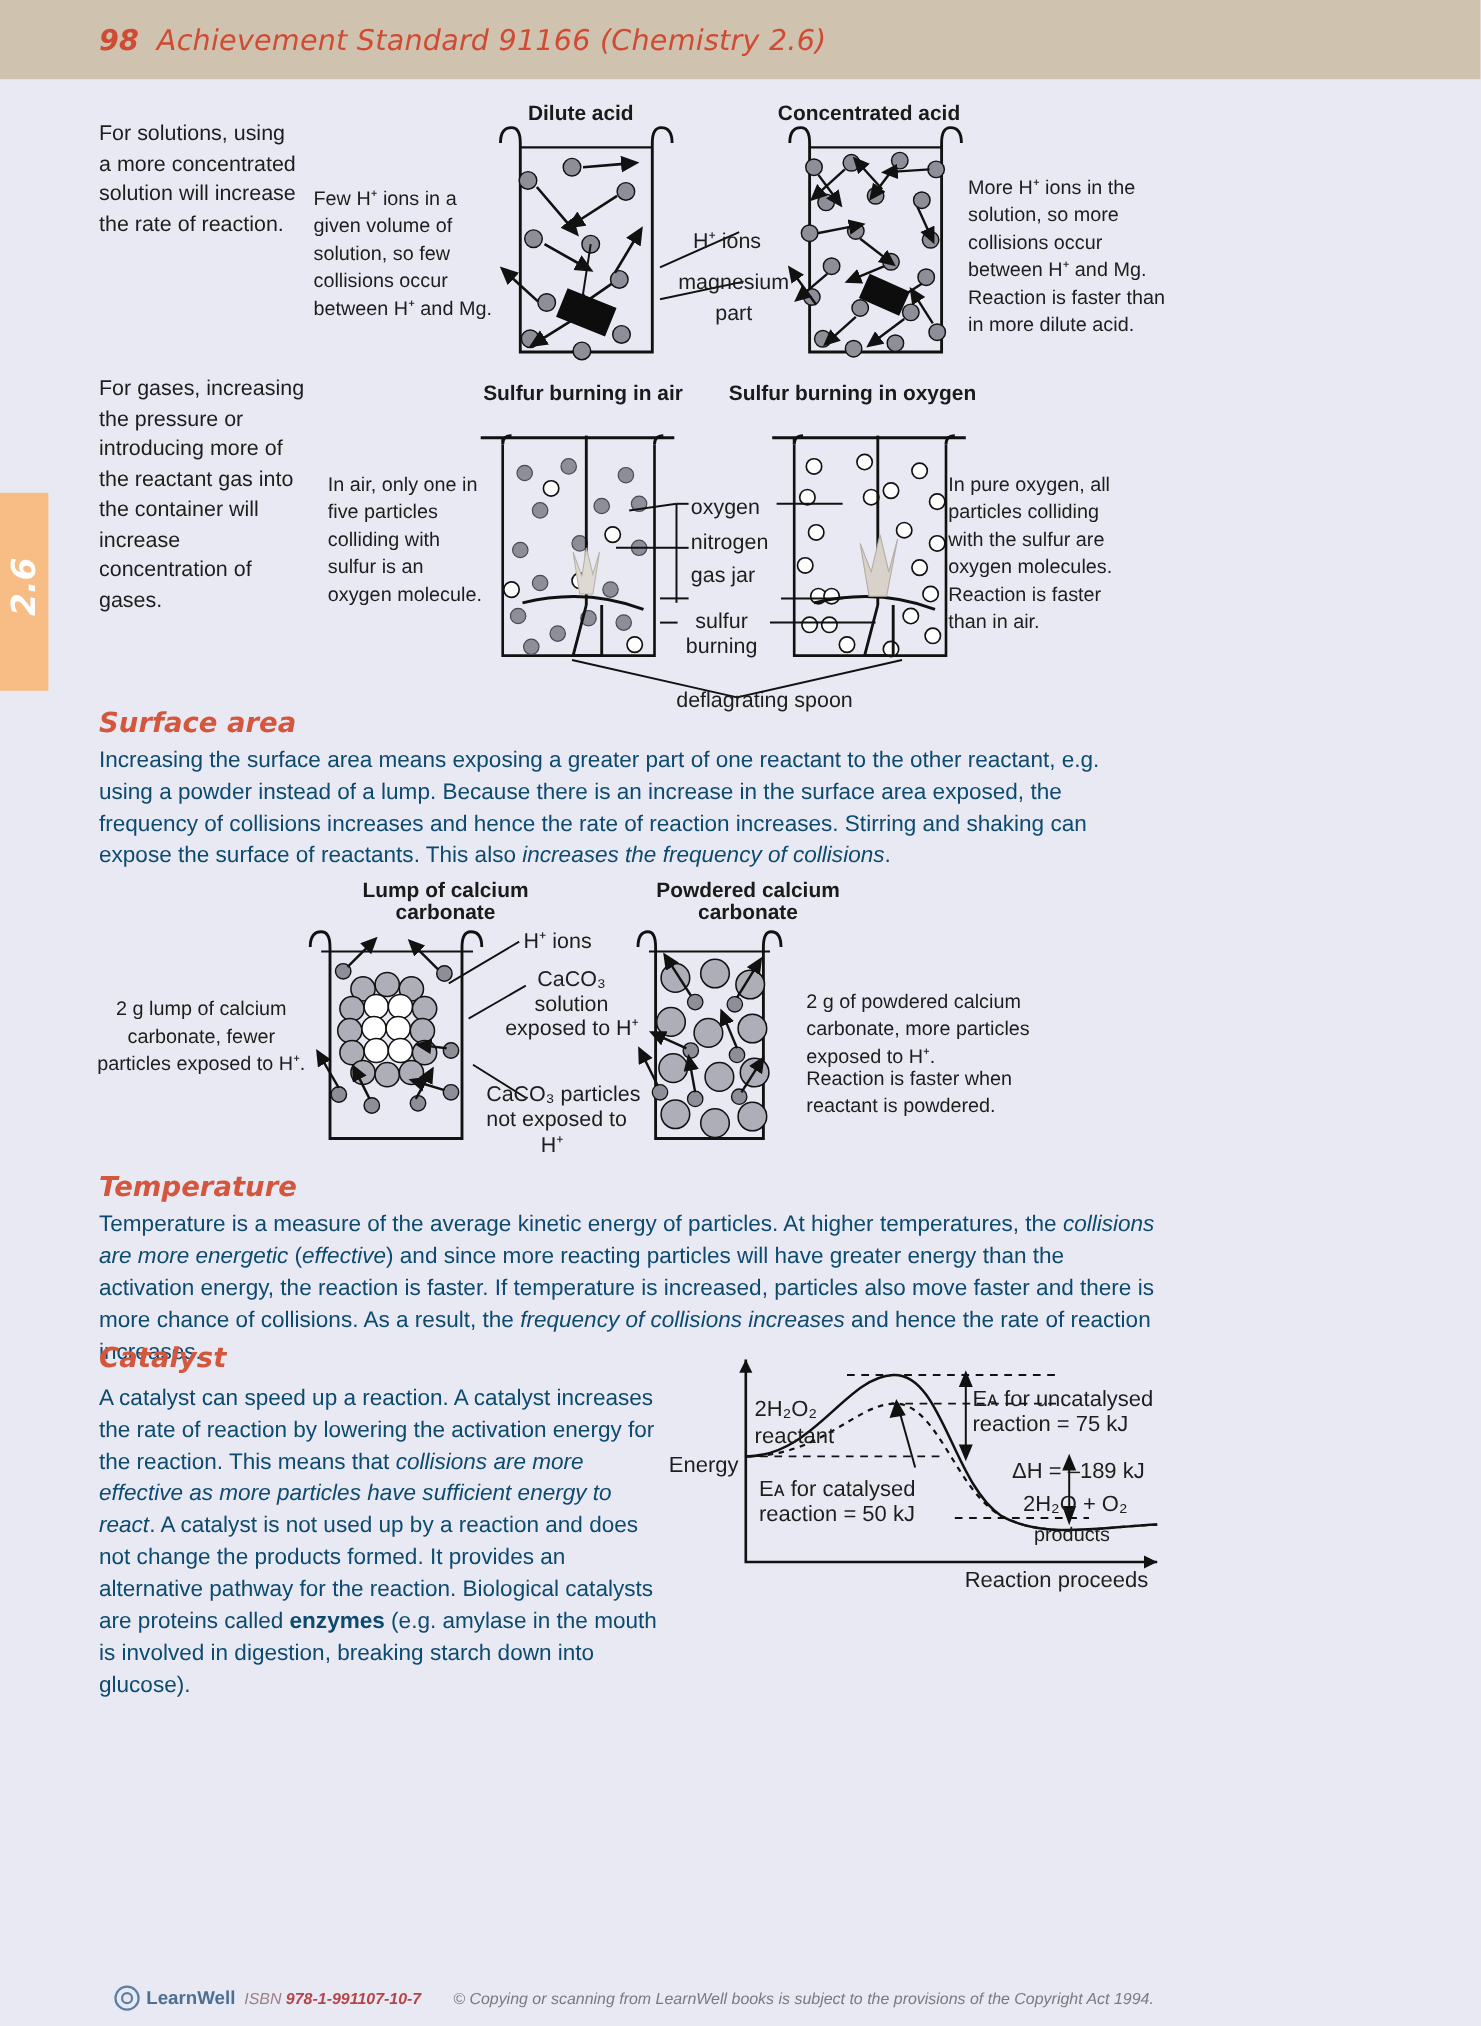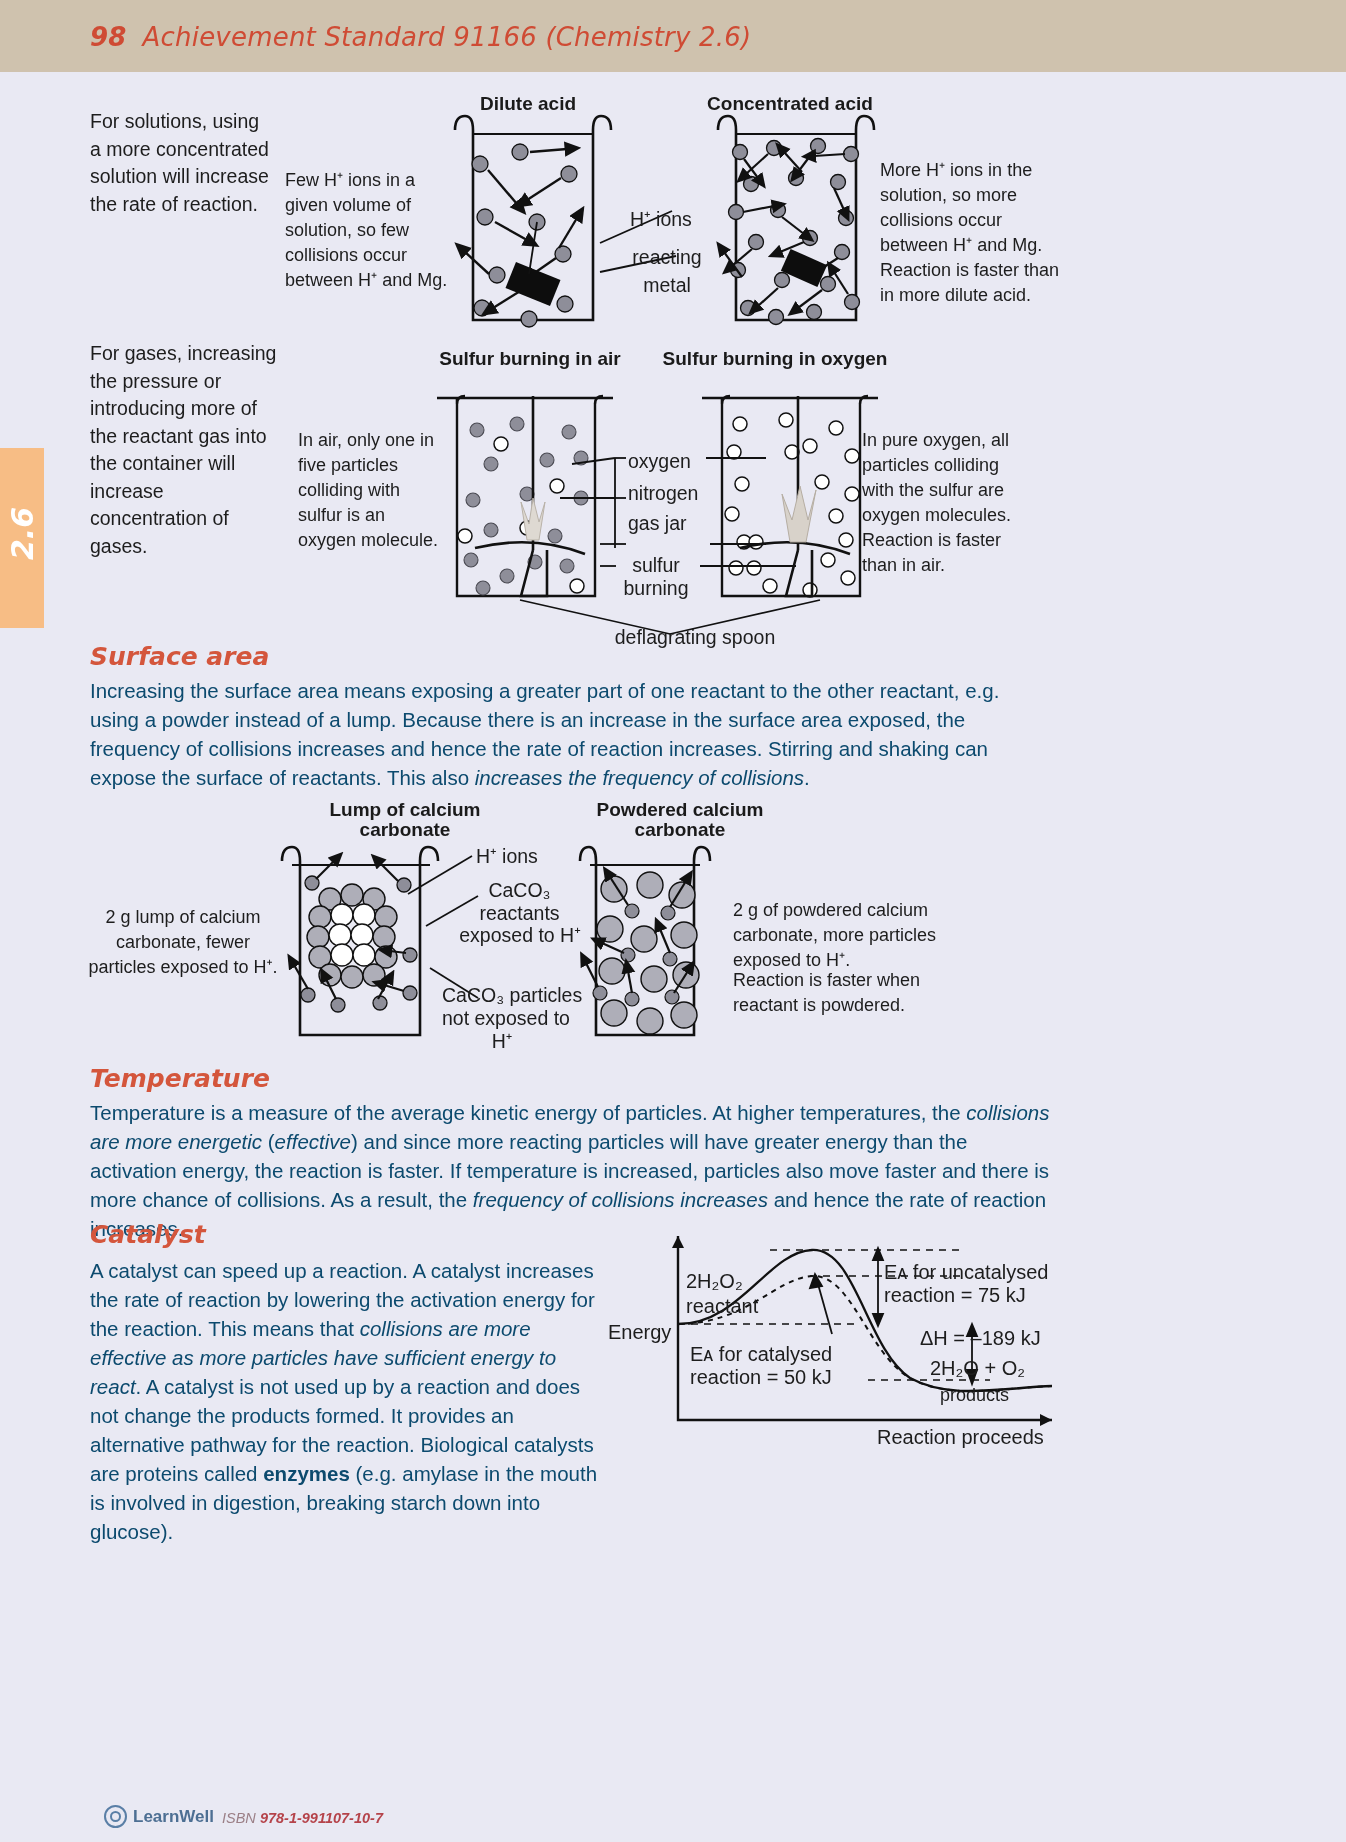--- a/index.html
+++ b/index.html
@@ -146,21 +146,21 @@
   <line x1="0" y1="48" x2="72" y2="16" stroke="#111" stroke-width="1.8"></line>
 </svg>
 </div>
 <div class="txt" style="left:630px;top:206px;white-space:nowrap;">H⁺ ions</div>
 
 <div class="dg" style="left:600px;top:248px;">
 <svg width="80" height="30" viewBox="0 0 80 30">
   <line x1="0" y1="24" x2="76" y2="8" stroke="#111" stroke-width="1.8"></line>
 </svg>
 </div>
-<div class="txt center" style="left:612px;top:244px;width:110px;">reacting metal</div>
+<div class="txt center" style="left:612px;top:244px;width:110px;">magnesium part</div>
 
 <div class="dg" style="left:718px;top:112px;">
 <svg width="160" height="215" viewBox="0 0 160 215">
   <path d="M8 18 q0 -14 10 -14 q8 0 8 14 L26 208 L146 208 L146 18 q0 -14 8 -14 q10 0 10 14" fill="none" stroke="#111" stroke-width="2.6" transform="translate(-8,0)"></path>
   <line x1="18" y1="22" x2="138" y2="22" stroke="#111" stroke-width="2.2"></line>
   <g fill="#8e8e99" stroke="#111" stroke-width="1.3">
     <circle cx="22" cy="40" r="7.5"></circle>
         <circle cx="56" cy="36" r="7.5"></circle>
     <circle cx="100" cy="34" r="7.5"></circle>
         <circle cx="133" cy="42" r="7.5"></circle>
@@ -399,21 +399,21 @@
 
 <div class="dg" style="left:400px;top:848px;">
 <svg width="180" height="190" viewBox="0 0 180 190">
   <line x1="8" y1="46" x2="72" y2="8" stroke="#111" stroke-width="1.7"></line>
   <line x1="26" y1="78" x2="78" y2="48" stroke="#111" stroke-width="1.7"></line>
   <line x1="30" y1="120" x2="78" y2="150" stroke="#111" stroke-width="1.7"></line>
 </svg>
 </div>
 <div class="txt" style="left:476px;top:843px;white-space:nowrap;">H⁺ ions</div>
 <div class="txt center" style="left:452px;top:877px;width:135px;">CaCO₃</div>
-<div class="txt center" style="left:452px;top:900px;width:135px;">reactants</div>
+<div class="txt center" style="left:452px;top:900px;width:135px;">solution</div>
 <div class="txt center" style="left:440px;top:922px;width:160px;">exposed to H⁺</div>
 <div class="txt" style="left:442px;top:982px;white-space:nowrap;">CaCO₃  particles</div>
 <div class="txt" style="left:442px;top:1005px;white-space:nowrap;">not exposed to</div>
 <div class="txt center" style="left:442px;top:1028px;width:120px;">H⁺</div>
 
 <div class="dg" style="left:570px;top:843px;">
 <svg width="150" height="200" viewBox="0 0 150 200">
   <path d="M10 18 q0 -14 9 -14 q7 0 7 14 L26 192 L124 192 L124 18 q0 -14 7 -14 q9 0 9 14" fill="none" stroke="#111" stroke-width="2.6"></path>
   <line x1="20" y1="22" x2="130" y2="22" stroke="#111" stroke-width="2"></line>
   <g stroke="#111" stroke-width="1.4" fill="#aeaeb8">
@@ -521,13 +521,14 @@
 
 <div class="footer">
   <div class="lw-logo">
     <div class="lw-circle"></div>
     <div class="lw-name">LearnWell</div>
   </div>
   <div class="footer-isbn">
     <span>ISBN</span>
     <b>978-1-991107-10-7</b>
   </div>
+  <div class="footer-copy">© Copying or scanning from LearnWell books is subject to the provisions of the Copyright Act 1994.</div>
 </div>
 
 </body></html>

